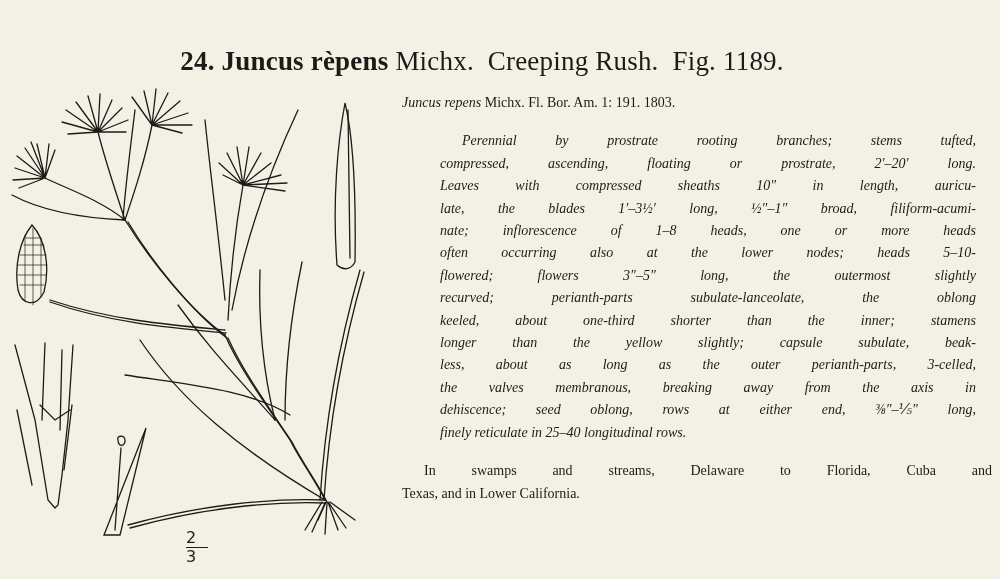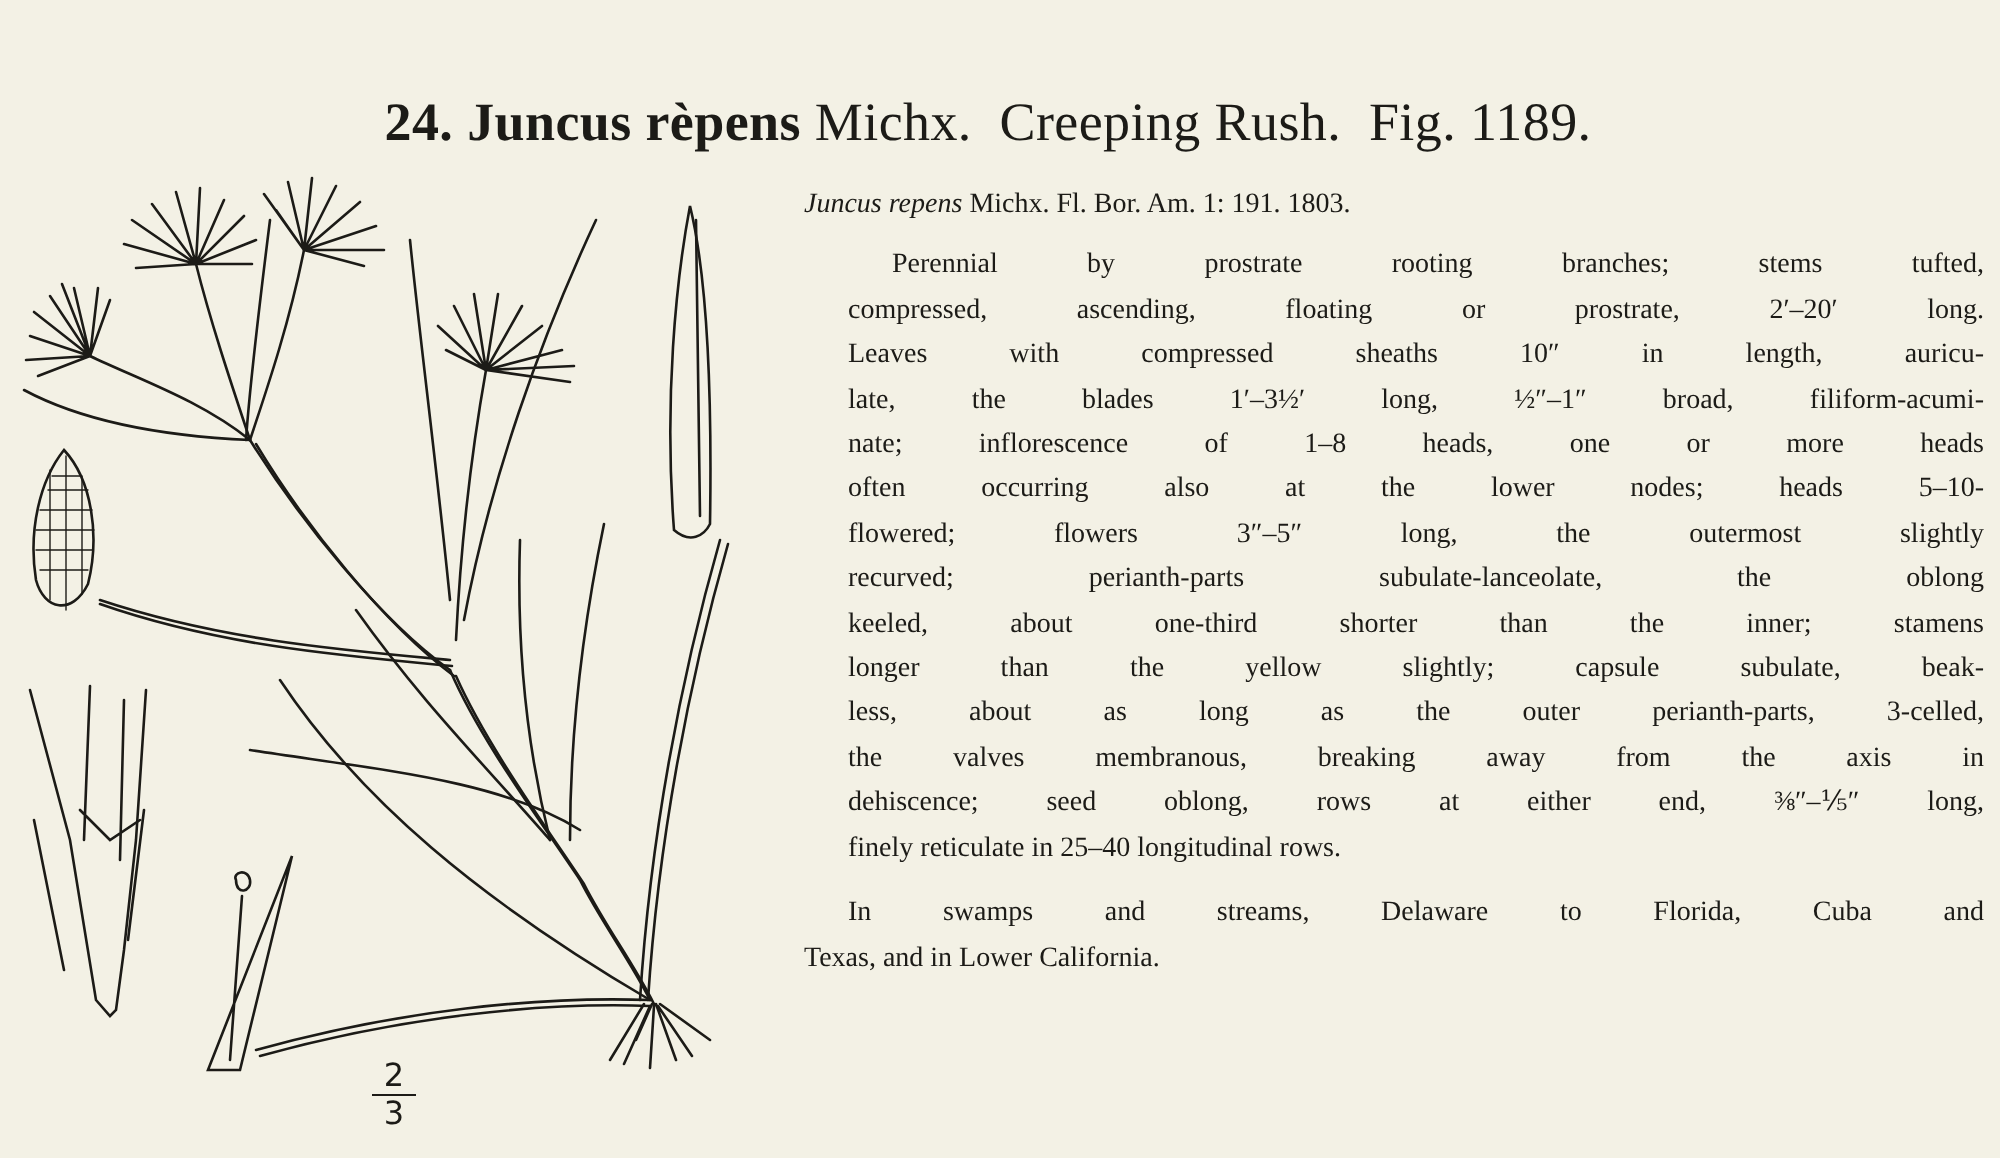--- a/index.html
+++ b/index.html
@@ -4,50 +4,51 @@
   <style>
     html, body { margin: 0; padding: 0; }
     body {
       width: 1000px; height: 579px; overflow: hidden;
       background: #f3f1e5;
       color: #1c1b17;
       font-family: "Liberation Serif", "DejaVu Serif", serif;
       position: relative;
     }
     .title {
-      position: absolute; left: 12px; top: 46px; width: 964px;
+      position: absolute; left: 0; top: 46px; width: 964px;
       text-align: center; font-size: 27px; letter-spacing: 0.2px;
       white-space: nowrap;
     }
     .title .num, .title .sci { font-weight: bold; }
     .title .auth, .title .common, .title .fig { font-weight: normal; }
     .illustration {
       position: absolute; left: 0; top: 80px; width: 390px; height: 480px;
     }
     .text-col {
       position: absolute; left: 402px; top: 92px; width: 590px;
       font-size: 14px; line-height: 22.4px;
     }
     .citation { margin: 0 0 8px 0; white-space: nowrap; }
     .citation .cit-sci { font-style: italic; }
     .desc {
-      margin: 0; text-align: justify; text-indent: 22px;
+      margin: 16px; text-align: justify; text-indent: 22px;
       text-align-last: left;
+      font-style: italic;
     }
     .desc .line { display: block; text-align: justify; text-align-last: justify; white-space: nowrap; }
     .desc .line.first { padding-left: 22px; }
     .desc .line.last { text-align-last: left; }
     .habitat { margin: 10px 0 0 0; }
     .habitat .line { display: block; text-align-last: justify; white-space: nowrap; }
     .habitat .line.first { padding-left: 22px; }
     .habitat .line.last { text-align-last: left; }
     .scale {
       position: absolute; left: 186px; top: 450px; width: 22px;
       font-family: "DejaVu Sans", sans-serif; font-size: 16px; line-height: 16px;
-      text-align: center;
+      text-align: left;
     }
     .scale .bar { display: block; border-top: 1.5px solid #1c1b17; margin: 1px 0; }
   </style>
 </head>
 <body>
 
 <div class="title">
   <span class="num">24.</span>
   <span class="sci">Juncus rèpens</span>
   <span class="auth">Michx.</span>&nbsp;

